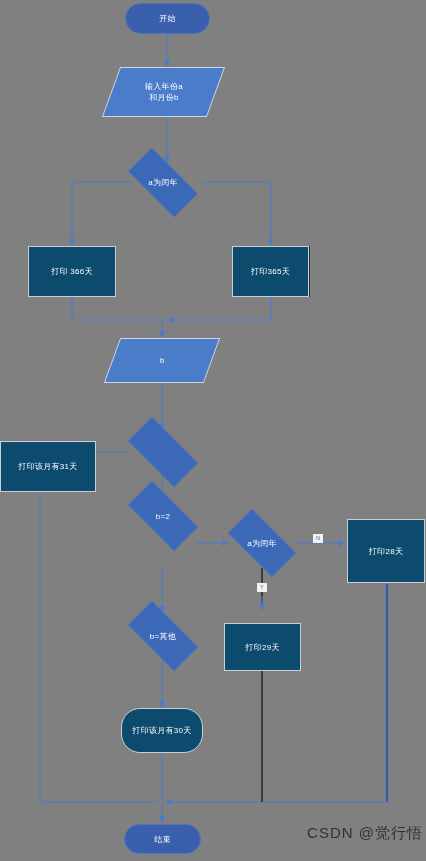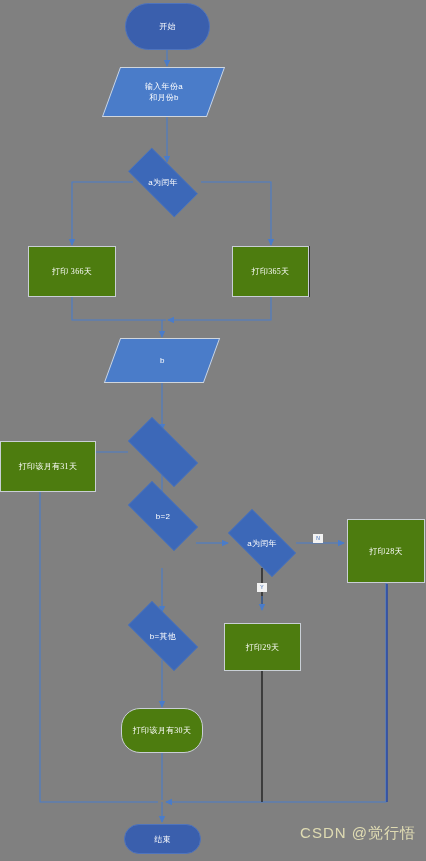--- a/index.html
+++ b/index.html
@@ -23,23 +23,22 @@
     z-index:3;
   }
   
   .terminator{
     background:#3a5fad;
     border-radius:999px;
     border:1px solid #4f74bd;
   }
   
   .process{
-    background:#4d7c0f;
+    background:#0c4a6e;
     border:1px solid #c9cfd6;
-    font-family:Liberation Serif, serif;
   }
   
   .io{
     background:#4a7cc9;
     border:1px solid #d0d6dd;
     transform:skewX(-20deg);
   }
   .io > span{ transform:skewX(20deg); display:block;}
   
   .diamond{
@@ -63,24 +62,24 @@
     background:#f2f2f2;
     color:#2b5fb0;
     font-size:5px;
     line-height:7px;
     padding:1px 1px;
     z-index:6;
     text-align:center;
   }
   .watermark{
     position:absolute;
-    color:#fef9c3;
+    color:#0f172a;
     opacity:.75;
     font-size:15px;
-    right:10px;
+    right:3px;
     bottom:18px;
     letter-spacing:1px;
     z-index:8;
     white-space:nowrap;
   }
 </style>
 </head>
 <body>
 
 <svg id="canvas" viewBox="0 0 426 861" xmlns="http://www.w3.org/2000/svg">
@@ -142,21 +141,21 @@
 
   <g stroke="#101010" stroke-width="1.4" fill="none">
     <path d="M309,246 L309,297"></path>
   </g>
 
   <g stroke="#1c3fa8" stroke-width="1.3" fill="none">
     <path d="M387,584 L387,802"></path>
   </g>
 </svg>
 
-<div class="node terminator" style="left:125px;top:3px;width:85px;height:47px;text-align:center;">
+<div class="node terminator" style="left:125px;top:3px;width:85px;height:31px;text-align:center;">
   <span>开始</span>
 </div>
 
 <div class="node io" style="left:111px;top:67px;width:105px;height:50px;">
   <span>
     <span style="display:block">输入年份a</span>
     <span style="display:block">和月份b</span>
   </span>
 </div>
 

